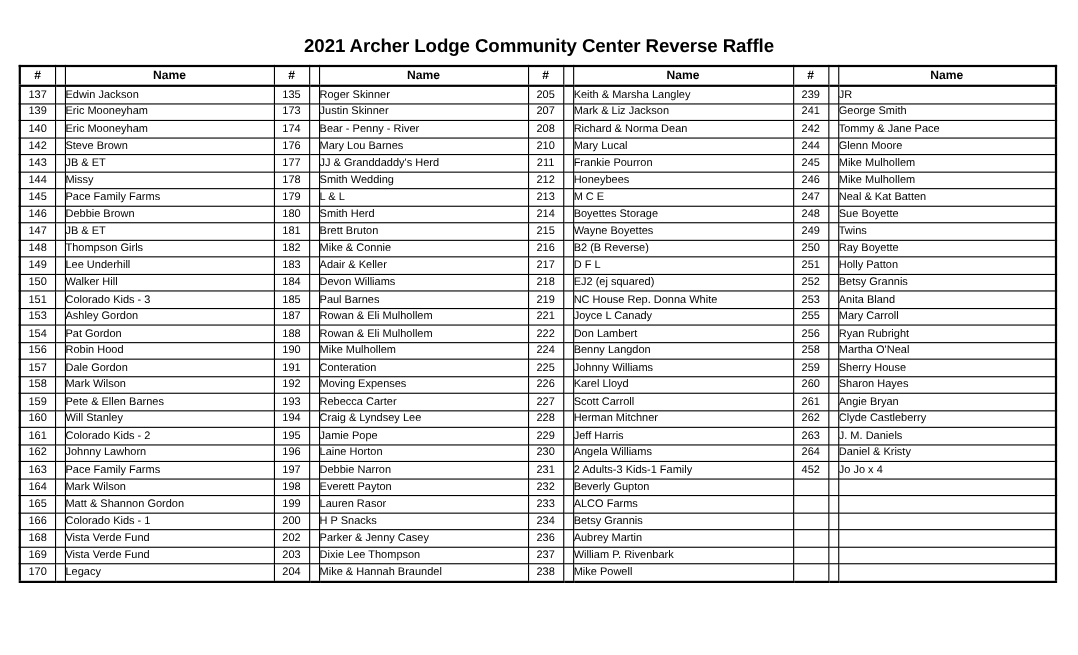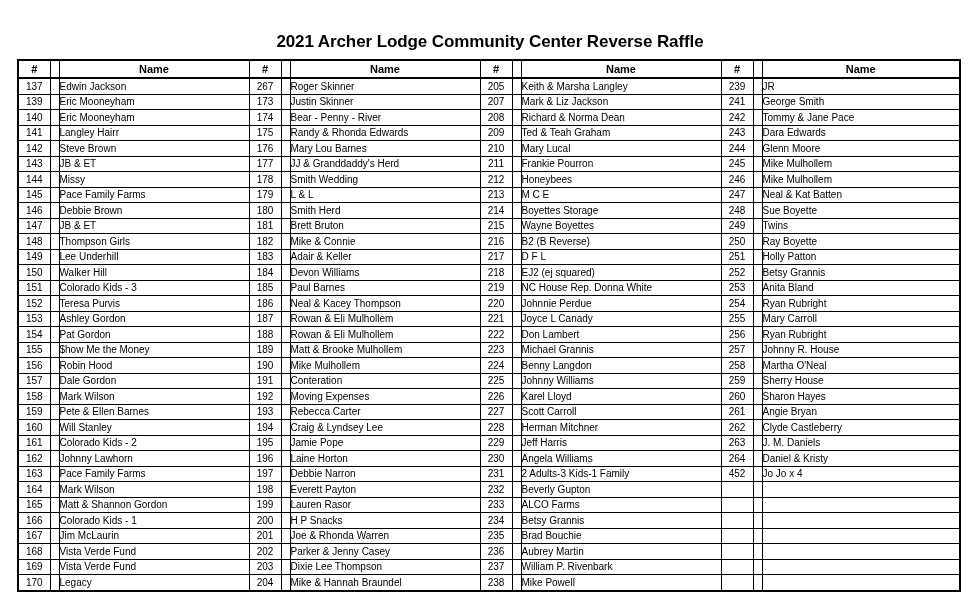--- a/index.html
+++ b/index.html
@@ -135,21 +135,21 @@
           <th class="num">#</th>
           <th class="gap"></th>
           <th class="name">Name</th>
         </tr>
       </thead>
       <tbody id="raffle-body">
           <tr>
             <td class="num">137</td>
             <td class="gap"></td>
             <td class="name">Edwin Jackson</td>
-            <td class="num">267</td>
+            <td class="num">135</td>
             <td class="gap"></td>
             <td class="name">Roger Skinner</td>
             <td class="num">205</td>
             <td class="gap"></td>
             <td class="name">Keith &amp; Marsha Langley</td>
             <td class="num">239</td>
             <td class="gap"></td>
             <td class="name">JR</td>
           </tr>
           <tr>
@@ -174,34 +174,20 @@
             <td class="gap"></td>
             <td class="name">Bear - Penny - River</td>
             <td class="num">208</td>
             <td class="gap"></td>
             <td class="name">Richard &amp; Norma Dean</td>
             <td class="num">242</td>
             <td class="gap"></td>
             <td class="name">Tommy &amp; Jane Pace</td>
           </tr>
           <tr>
-            <td class="num">141</td>
-            <td class="gap"></td>
-            <td class="name">Langley Hairr</td>
-            <td class="num">175</td>
-            <td class="gap"></td>
-            <td class="name">Randy &amp; Rhonda Edwards</td>
-            <td class="num">209</td>
-            <td class="gap"></td>
-            <td class="name">Ted &amp; Teah Graham</td>
-            <td class="num">243</td>
-            <td class="gap"></td>
-            <td class="name">Dara Edwards</td>
-          </tr>
-          <tr>
             <td class="num">142</td>
             <td class="gap"></td>
             <td class="name">Steve Brown</td>
             <td class="num">176</td>
             <td class="gap"></td>
             <td class="name">Mary Lou Barnes</td>
             <td class="num">210</td>
             <td class="gap"></td>
             <td class="name">Mary Lucal</td>
             <td class="num">244</td>
@@ -328,34 +314,20 @@
             <td class="gap"></td>
             <td class="name">Paul Barnes</td>
             <td class="num">219</td>
             <td class="gap"></td>
             <td class="name">NC House Rep. Donna White</td>
             <td class="num">253</td>
             <td class="gap"></td>
             <td class="name">Anita Bland</td>
           </tr>
           <tr>
-            <td class="num">152</td>
-            <td class="gap"></td>
-            <td class="name">Teresa Purvis</td>
-            <td class="num">186</td>
-            <td class="gap"></td>
-            <td class="name">Neal &amp; Kacey Thompson</td>
-            <td class="num">220</td>
-            <td class="gap"></td>
-            <td class="name">Johnnie Perdue</td>
-            <td class="num">254</td>
-            <td class="gap"></td>
-            <td class="name">Ryan Rubright</td>
-          </tr>
-          <tr>
             <td class="num">153</td>
             <td class="gap"></td>
             <td class="name">Ashley Gordon</td>
             <td class="num">187</td>
             <td class="gap"></td>
             <td class="name">Rowan &amp; Eli Mulhollem</td>
             <td class="num">221</td>
             <td class="gap"></td>
             <td class="name">Joyce L Canady</td>
             <td class="num">255</td>
@@ -370,34 +342,20 @@
             <td class="gap"></td>
             <td class="name">Rowan &amp; Eli Mulhollem</td>
             <td class="num">222</td>
             <td class="gap"></td>
             <td class="name">Don Lambert</td>
             <td class="num">256</td>
             <td class="gap"></td>
             <td class="name">Ryan Rubright</td>
           </tr>
           <tr>
-            <td class="num">155</td>
-            <td class="gap"></td>
-            <td class="name">$how Me the Money</td>
-            <td class="num">189</td>
-            <td class="gap"></td>
-            <td class="name">Matt &amp; Brooke Mulhollem</td>
-            <td class="num">223</td>
-            <td class="gap"></td>
-            <td class="name">Michael Grannis</td>
-            <td class="num">257</td>
-            <td class="gap"></td>
-            <td class="name">Johnny R. House</td>
-          </tr>
-          <tr>
             <td class="num">156</td>
             <td class="gap"></td>
             <td class="name">Robin Hood</td>
             <td class="num">190</td>
             <td class="gap"></td>
             <td class="name">Mike Mulhollem</td>
             <td class="num">224</td>
             <td class="gap"></td>
             <td class="name">Benny Langdon</td>
             <td class="num">258</td>
@@ -533,34 +491,20 @@
           <tr>
             <td class="num">166</td>
             <td class="gap"></td>
             <td class="name">Colorado Kids - 1</td>
             <td class="num">200</td>
             <td class="gap"></td>
             <td class="name">H P Snacks</td>
             <td class="num">234</td>
             <td class="gap"></td>
             <td class="name">Betsy Grannis</td>
-            <td class="num"></td>
-            <td class="gap"></td>
-            <td class="name"></td>
-          </tr>
-          <tr>
-            <td class="num">167</td>
-            <td class="gap"></td>
-            <td class="name">Jim McLaurin</td>
-            <td class="num">201</td>
-            <td class="gap"></td>
-            <td class="name">Joe &amp; Rhonda Warren</td>
-            <td class="num">235</td>
-            <td class="gap"></td>
-            <td class="name">Brad Bouchie</td>
             <td class="num"></td>
             <td class="gap"></td>
             <td class="name"></td>
           </tr>
           <tr>
             <td class="num">168</td>
             <td class="gap"></td>
             <td class="name">Vista Verde Fund</td>
             <td class="num">202</td>
             <td class="gap"></td>

